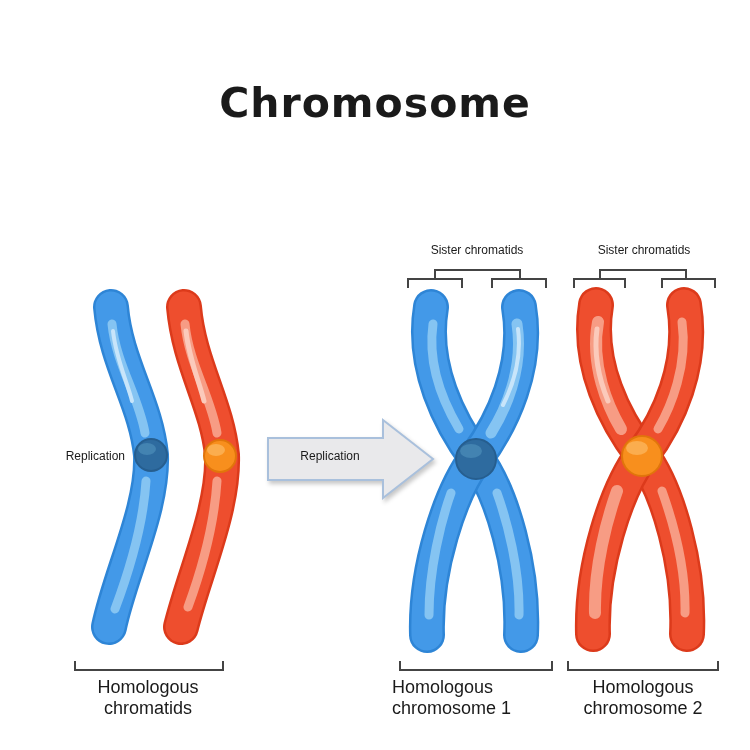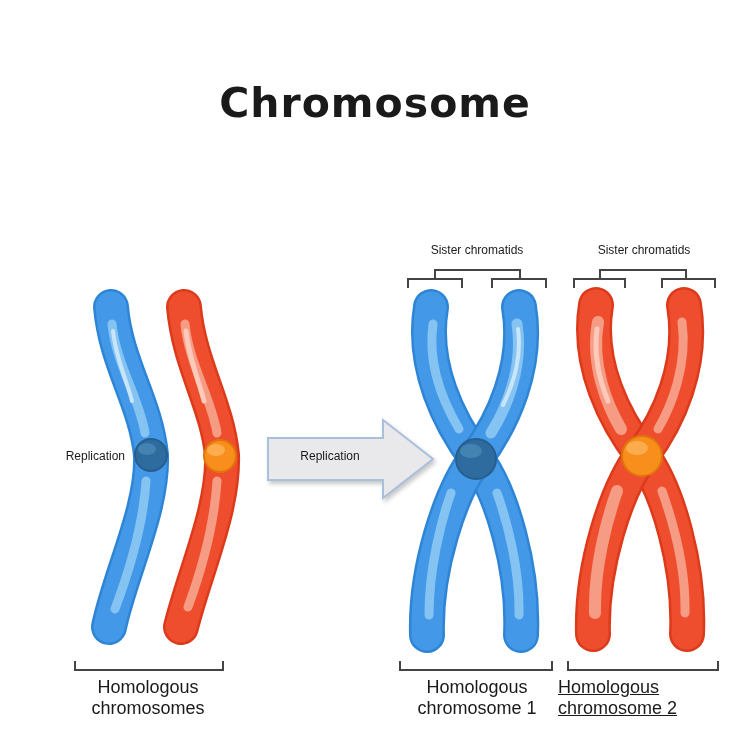--- a/index.html
+++ b/index.html
@@ -15,22 +15,22 @@
   .lbl{
     position:absolute;color:var(--text,#1a1a1a);
     font-family:"Liberation Sans",sans-serif;font-size:12px;line-height:1.18;
   }
   .lbl.big{font-size:18px;}
   .centromere-lbl{left:20px;top:420px;width:105px;text-align:right;}
   .replication-lbl{left:272px;top:420px;width:116px;text-align:center;}
   .sister-blue-lbl{left:397px;top:214px;width:160px;text-align:center;}
   .sister-red-lbl{left:561px;top:214px;width:166px;text-align:center;}
   .homo-pair-lbl{left:63px;top:648px;width:170px;text-align:center;}
-  .homo1-lbl{left:392px;top:648px;width:170px;text-align:center;}
-  .homo2-lbl{left:558px;top:648px;width:170px;text-decoration:underline;}
+  .homo1-lbl{left:392px;top:648px;width:170px;text-align:left;}
+  .homo2-lbl{left:558px;top:648px;width:170px;text-align:center;}
 
   .strand{fill:none;stroke-linecap:round;stroke-linejoin:round;}
   .outline-blue{stroke:var(--blue_outline,#2E85D6);stroke-width:36;}
   .main-blue{stroke:var(--blue_main,#4399E8);stroke-width:31;}
   .hl-blue{stroke:var(--blue_highlight,#85C4F2);stroke-width:9;}
   .hl-blue.wide{stroke-width:11;}
   .hl-blue-bright{stroke:var(--blue_highlight_bright,#C8E5FA);stroke-width:4;}
   .outline-red{stroke:var(--red_outline,#DC3A1B);stroke-width:36;}
   .main-red{stroke:var(--red_main,#EE4E2E);stroke-width:31;}
   .hl-red{stroke:var(--red_highlight,#F79C84);stroke-width:9;}
@@ -120,17 +120,17 @@
     <path class="bracket" d="M75,632 L75,641 L223,641 L223,632"></path>
     <path class="bracket" d="M400,632 L400,641 L552,641 L552,632"></path>
     <path class="bracket" d="M568,632 L568,641 L718,641 L718,632"></path>
   </svg>
 
   
   <div class="lbl centromere-lbl">Replication</div>
   <div class="lbl replication-lbl">Replication</div>
   <div class="lbl sister-blue-lbl">Sister chromatids</div>
   <div class="lbl sister-red-lbl">Sister chromatids</div>
-  <div class="lbl big homo-pair-lbl">Homologous chromosomes</div>
+  <div class="lbl big homo-pair-lbl">Homologous chromatids</div>
   <div class="lbl big homo1-lbl">Homologous chromosome 1</div>
   <div class="lbl big homo2-lbl">Homologous chromosome 2</div>
 
 </div>
 
 </body></html>

